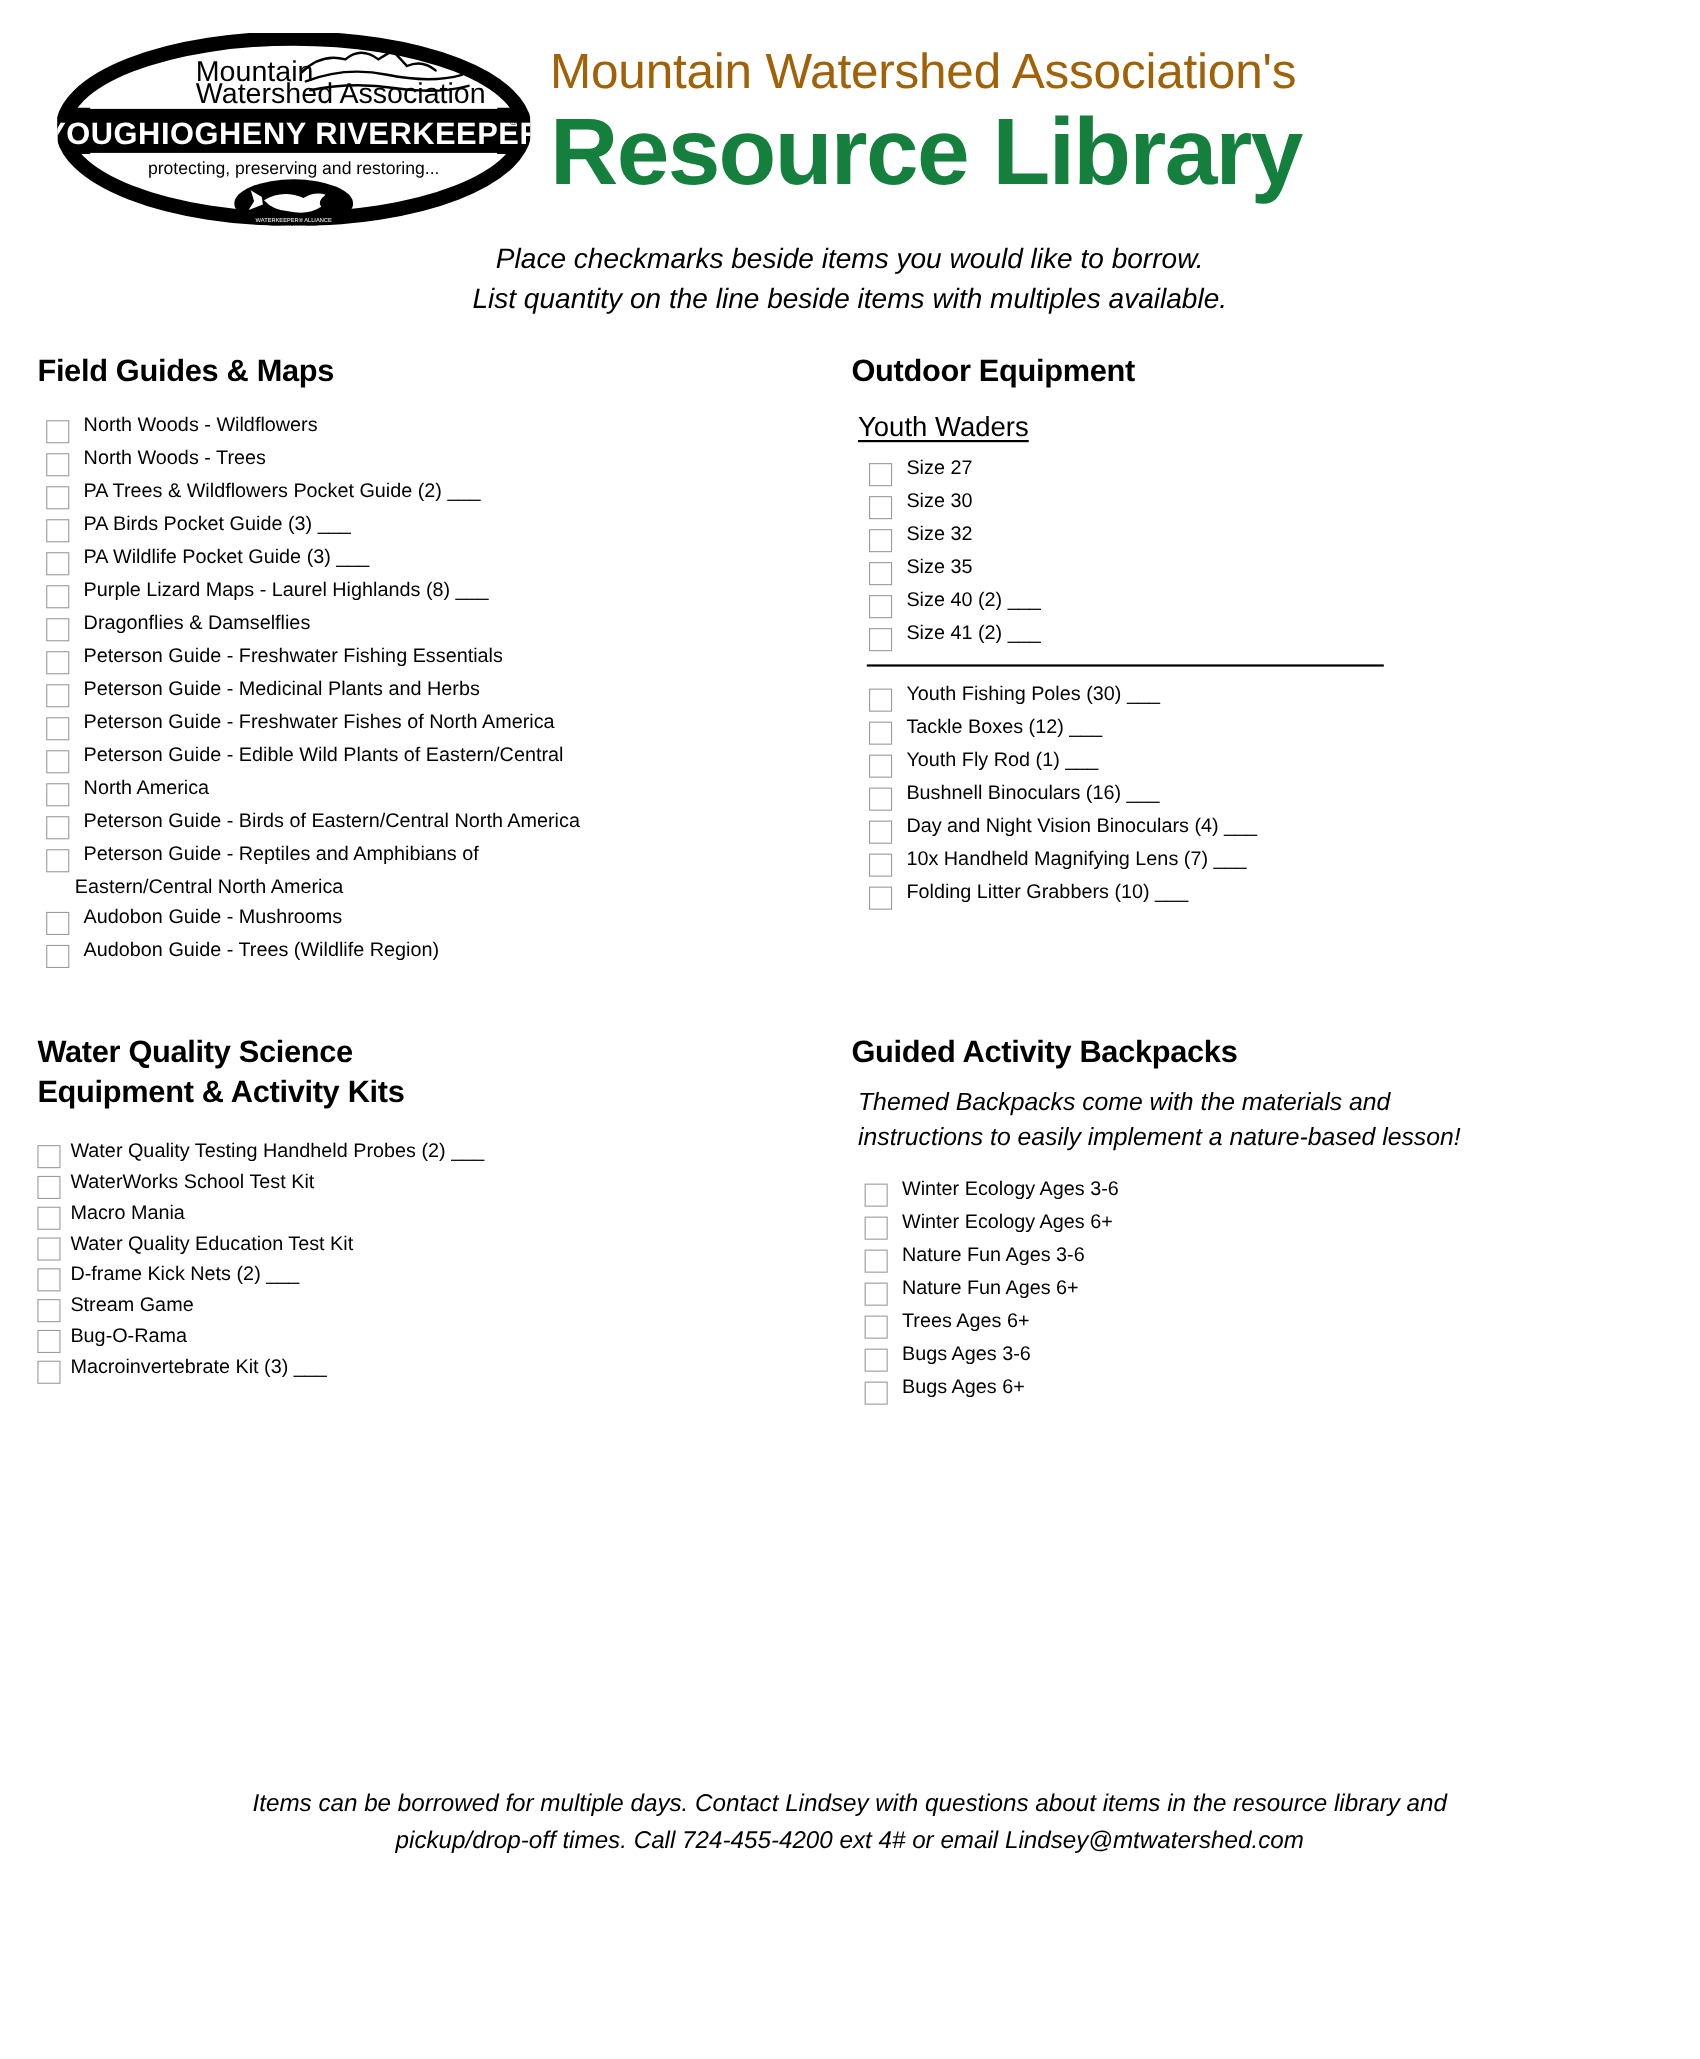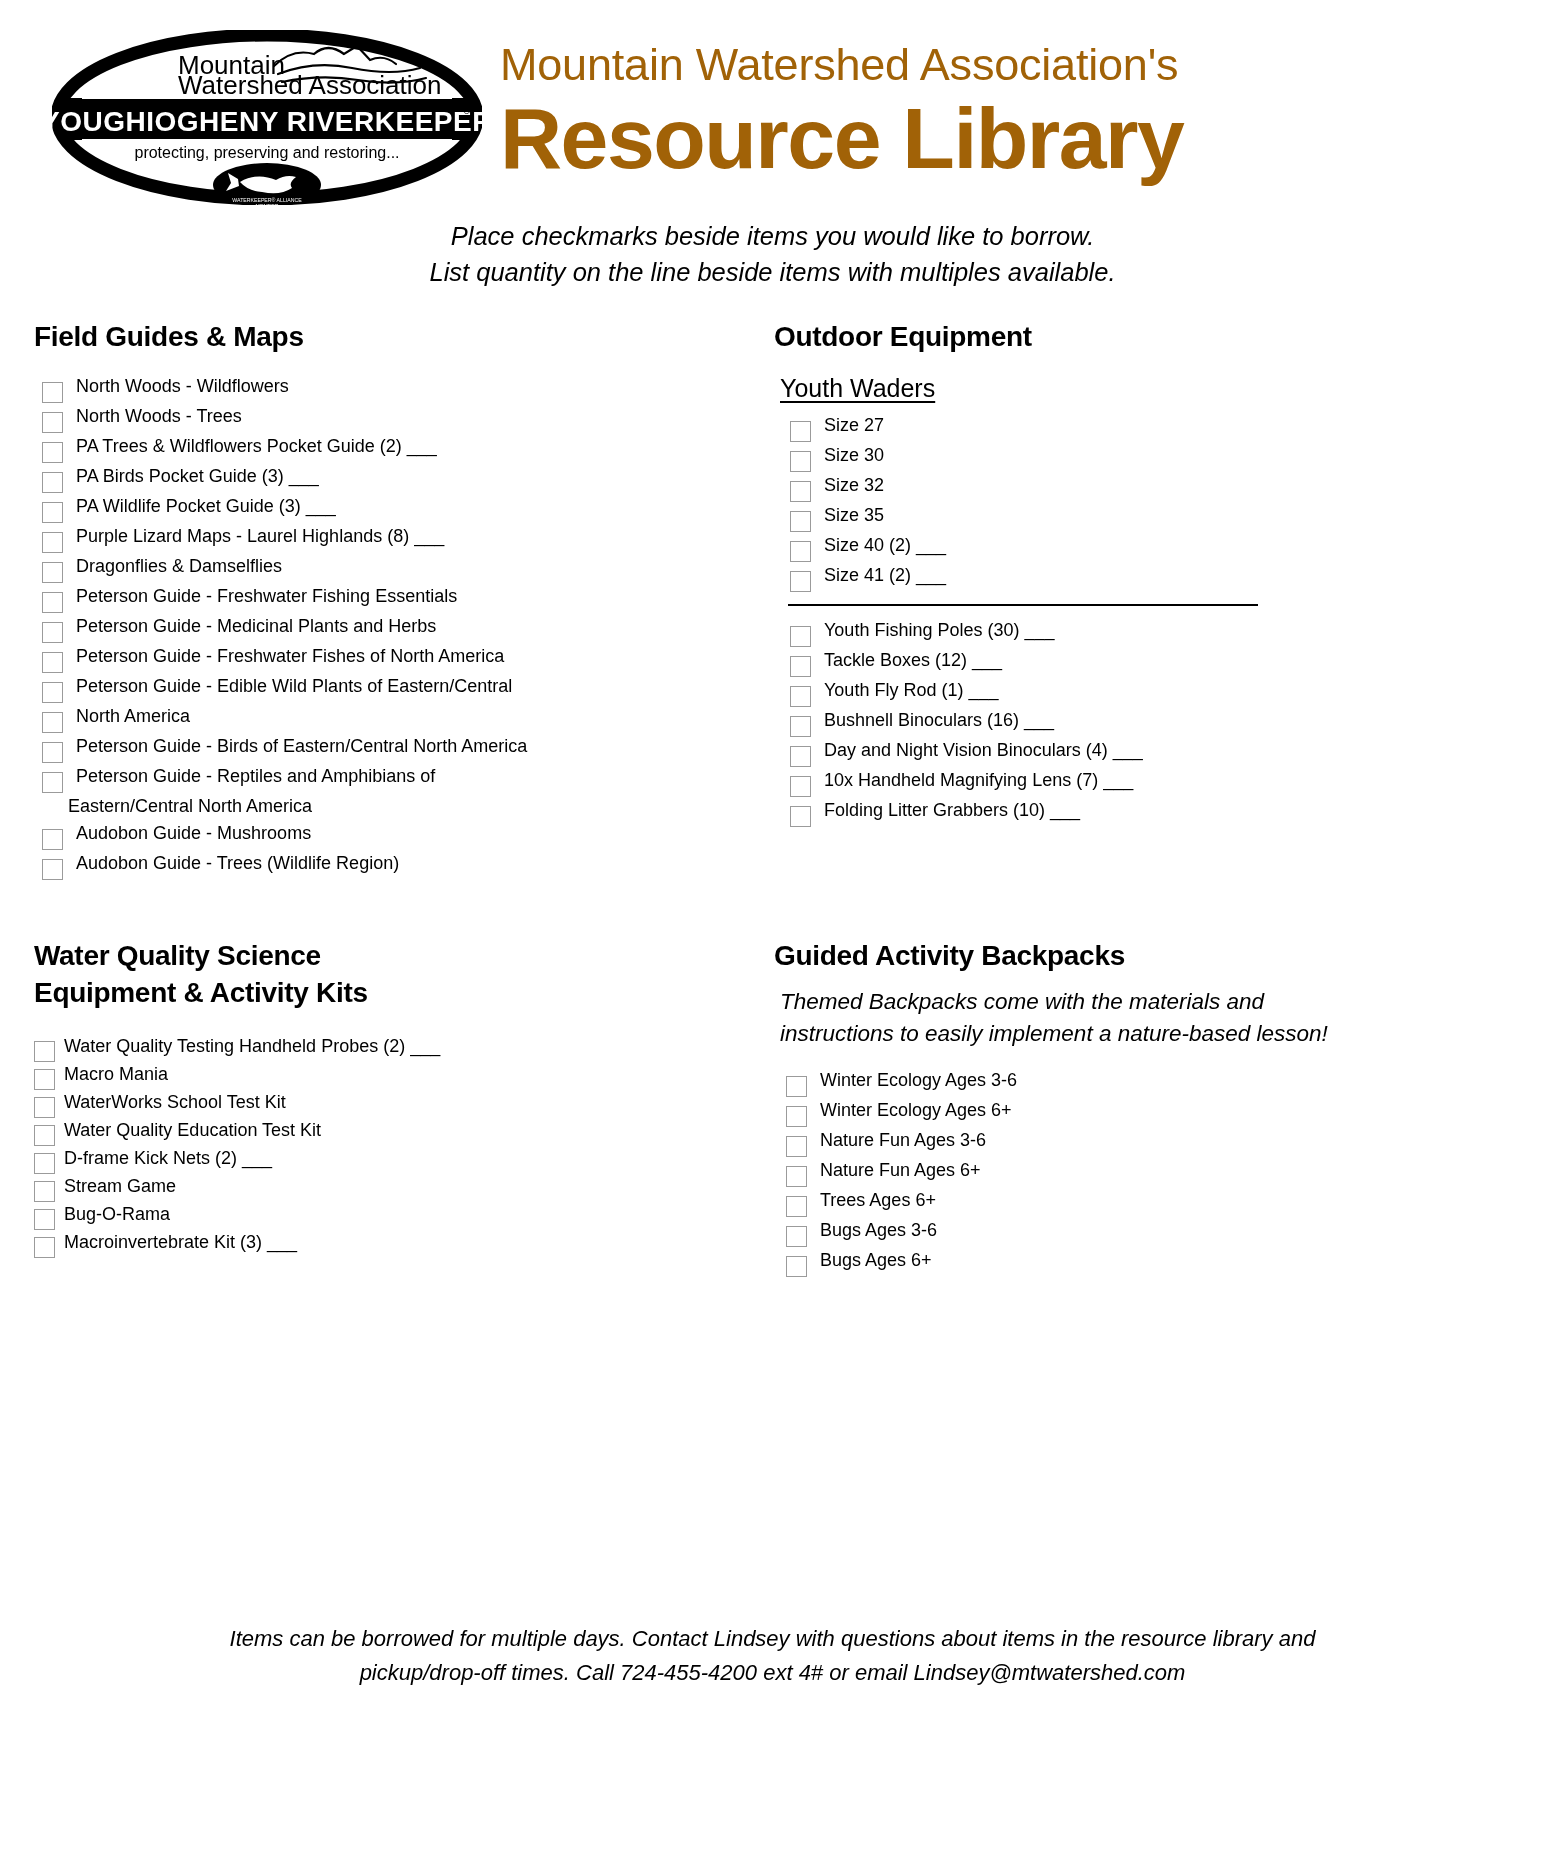--- a/index.html
+++ b/index.html
@@ -221,21 +221,21 @@
         <ellipse cx="215" cy="155" rx="54" ry="22" fill="#000000"></ellipse>
         <path d="M 188 152 Q 205 142 224 150 Q 234 144 244 147 Q 236 153 240 158 Q 228 166 210 162 Q 196 161 188 152 Z" fill="#ffffff"></path>
         <path d="M 186 149 L 176 143 L 179 153 L 174 161 L 187 156 Z" fill="#ffffff"></path>
         <text x="215" y="172" font-family="'Liberation Sans', sans-serif" font-size="5.2" text-anchor="middle" fill="#ffffff">WATERKEEPER® ALLIANCE</text>
         <text x="215" y="178" font-family="'Liberation Sans', sans-serif" font-size="5.2" text-anchor="middle" fill="#ffffff">MEMBER</text>
       </svg>
     </div>
 
     <div class="title-block">
       <div class="title-line1">Mountain Watershed Association's</div>
-      <div class="title-line2" id="main-title" style="color: #a16207;">Resource Library</div>
+      <div class="title-line2" id="main-title" style="color: #15803d;">Resource Library</div>
     </div>
   </div>
 
   <div class="instructions">
     <div>Place checkmarks beside items you would like to borrow.</div>
     <div>List quantity on the line beside items with multiples available.</div>
   </div>
 
   <div class="columns">
 
@@ -382,25 +382,25 @@
         <div>Water Quality Science</div>
         <div>Equipment &amp; Activity Kits</div>
       </div>
       <ul class="checklist tight" id="list-water-quality">
           <li>
             <span class="cbox"></span>
             <span class="item-text">Water Quality Testing Handheld Probes (2) ___</span>
           </li>
           <li>
             <span class="cbox"></span>
+            <span class="item-text">WaterWorks School Test Kit</span>
+          </li>
+          <li>
+            <span class="cbox"></span>
             <span class="item-text">Macro Mania</span>
-          </li>
-          <li>
-            <span class="cbox"></span>
-            <span class="item-text">WaterWorks School Test Kit</span>
           </li>
           <li>
             <span class="cbox"></span>
             <span class="item-text">Water Quality Education Test Kit</span>
           </li>
           <li>
             <span class="cbox"></span>
             <span class="item-text">D-frame Kick Nets (2) ___</span>
           </li>
           <li>

